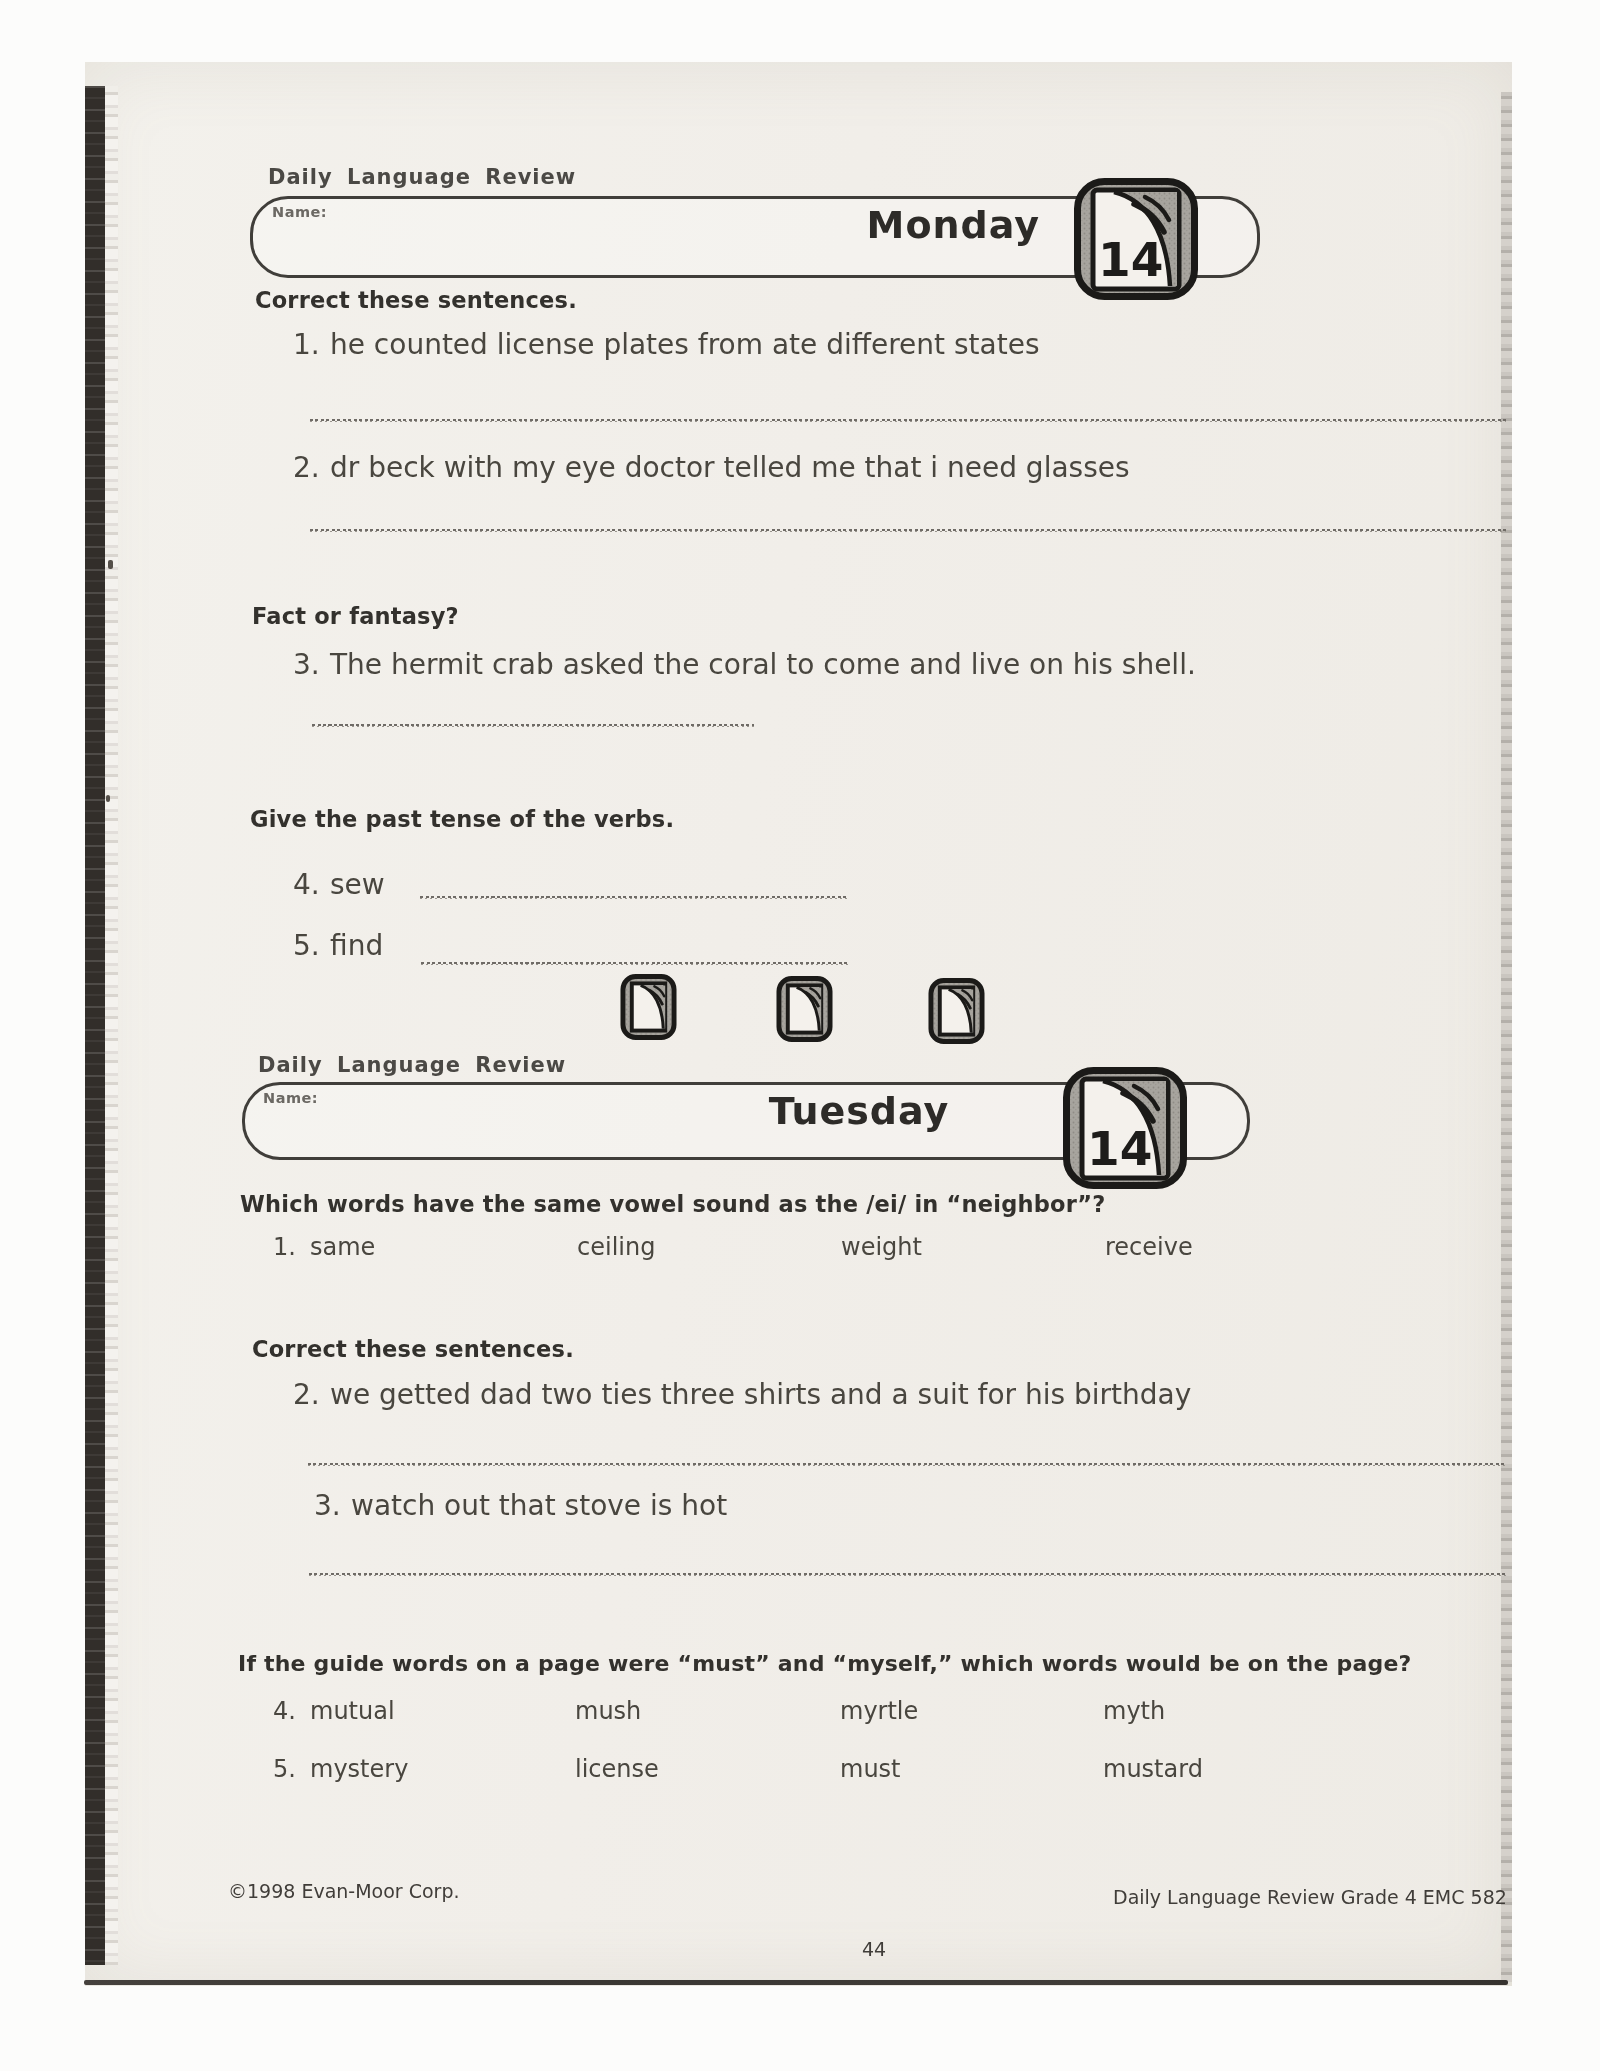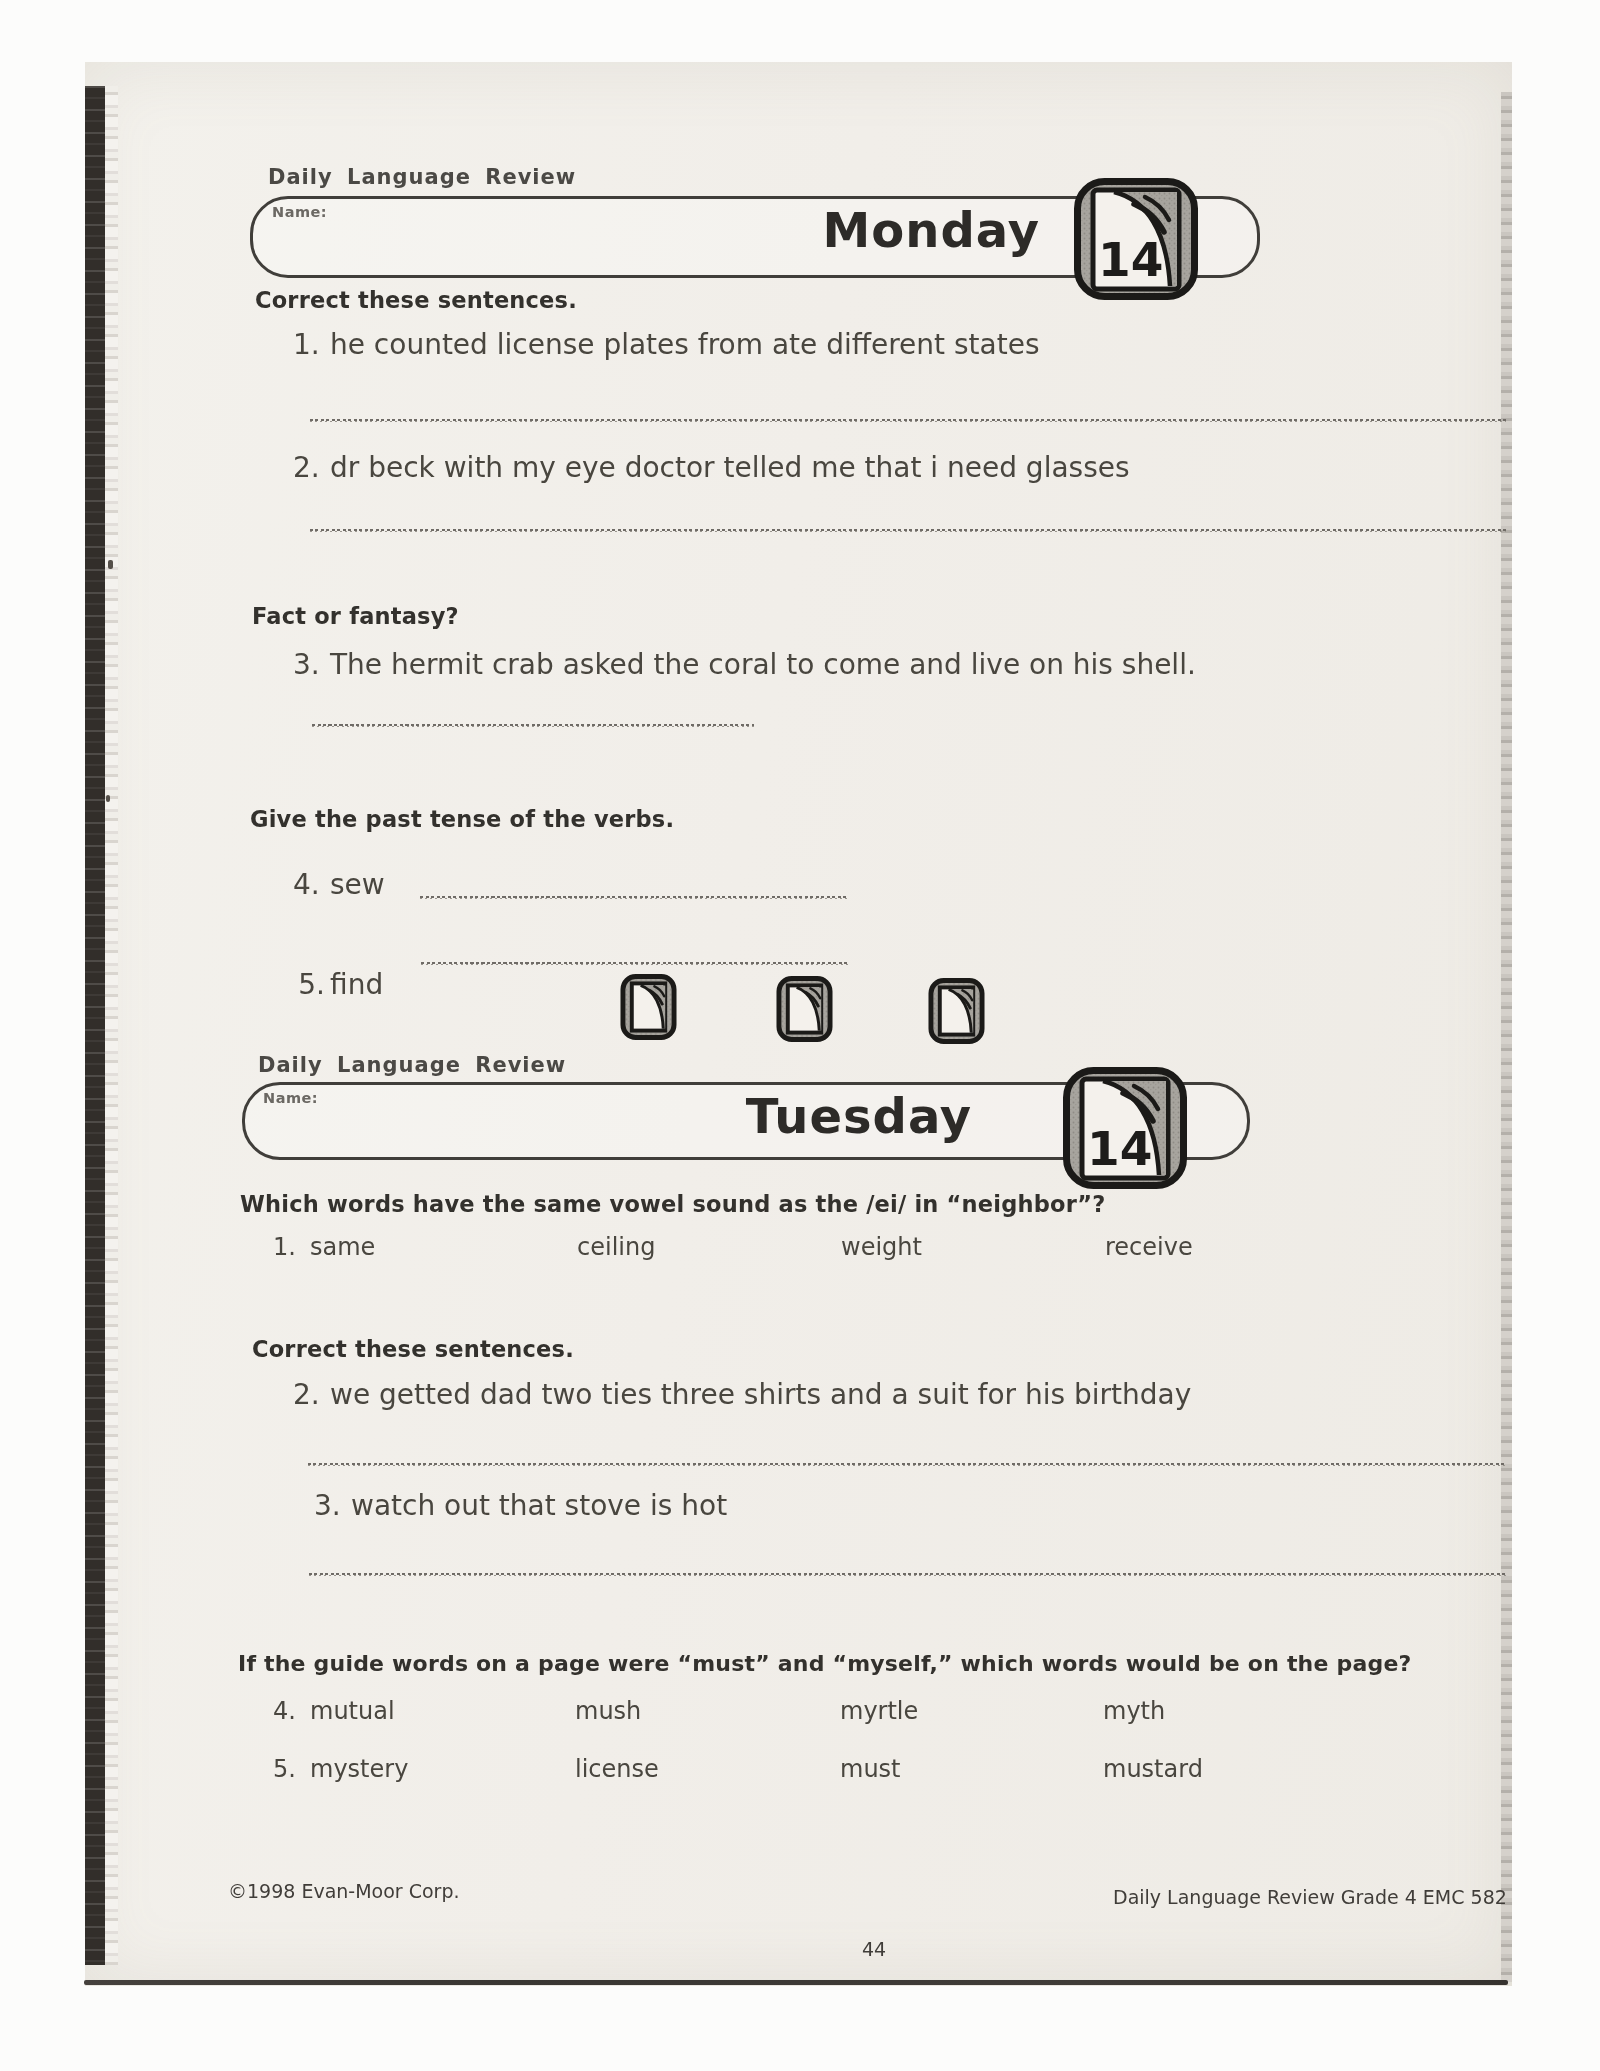--- a/index.html
+++ b/index.html
@@ -36,21 +36,21 @@
 
   .brand{
     position:absolute;font-weight:bold;font-size:21px;color:#4b4945;
     letter-spacing:1px;word-spacing:6px;white-space:nowrap;
   }
   .namebox{
     position:absolute;border:3px solid #403e3a;border-radius:38px;background:rgba(255,255,255,.25);
   }
   .namelabel{position:absolute;font-size:14.5px;font-weight:bold;color:#6b6863;letter-spacing:.5px;}
   .daytitle{
-    position:absolute;font-size:48px;font-weight:bold;color:#2d2b28;
+    position:absolute;font-size:38px;font-weight:bold;color:#2d2b28;
     text-align:right;line-height:1;white-space:nowrap;letter-spacing:1px;
   }
   .h{position:absolute;font-weight:bold;font-size:22.5px;color:#33312d;letter-spacing:.2px;white-space:nowrap;}
   .q{position:absolute;font-size:28px;color:#49463f;white-space:nowrap;}
   .q .qnum{display:inline-block;min-width:37px;}
   .wordrow{position:absolute;font-size:24px;color:#49463f;height:30px;}
   .wordrow span{position:absolute;top:0;white-space:nowrap;}
   .dline{position:absolute;height:2px;
     background:repeating-linear-gradient(90deg,#6f6b66 0 3px, rgba(0,0,0,0) 3px 5.5px);}
   .dline::after{content:"";display:block;height:1px;margin-top:1.5px;
@@ -116,21 +116,21 @@
   </div>
   <div class="dline" style="left:312px;top:724px;width:442px;"></div>
 
   <div class="h" style="left:250px;top:806px;">Give the past tense of the verbs.</div>
 
   <div class="q" style="left:293px;top:868px;">
     <span class="qnum">4.</span><span>sew</span>
   </div>
   <div class="dline" style="left:420px;top:896px;width:428px;"></div>
 
-  <div class="q" style="left:293px;top:968px;text-align:center;">
+  <div class="q" style="left:293px;top:929px;">
     <span class="qnum">5.</span><span>find</span>
   </div>
   <div class="dline" style="left:421px;top:962px;width:428px;"></div>
 
   <svg style="position:absolute;left:620px;top:973px;" width="57" height="68" viewBox="0 0 58 68">
     <rect x="3" y="3" width="52" height="62" rx="13" fill="url(#stip)" stroke="#1b1a18" stroke-width="5"></rect>
     <rect x="12" y="10" width="34" height="48" fill="#f4f1ec" stroke="#1b1a18" stroke-width="4"></rect>
     <path d="M 21 12 C 35 17, 43 33, 44 56 L 46 56 L 46 12 Z" fill="url(#stip)"></path>
     <path d="M 21 12 C 35 17, 43 33, 44 56" fill="none" stroke="#1b1a18" stroke-width="3"></path>
     <path d="M 30 17 C 36 20, 40 25, 43 31" stroke="#1b1a18" stroke-width="3" fill="none" stroke-linecap="round"></path>

